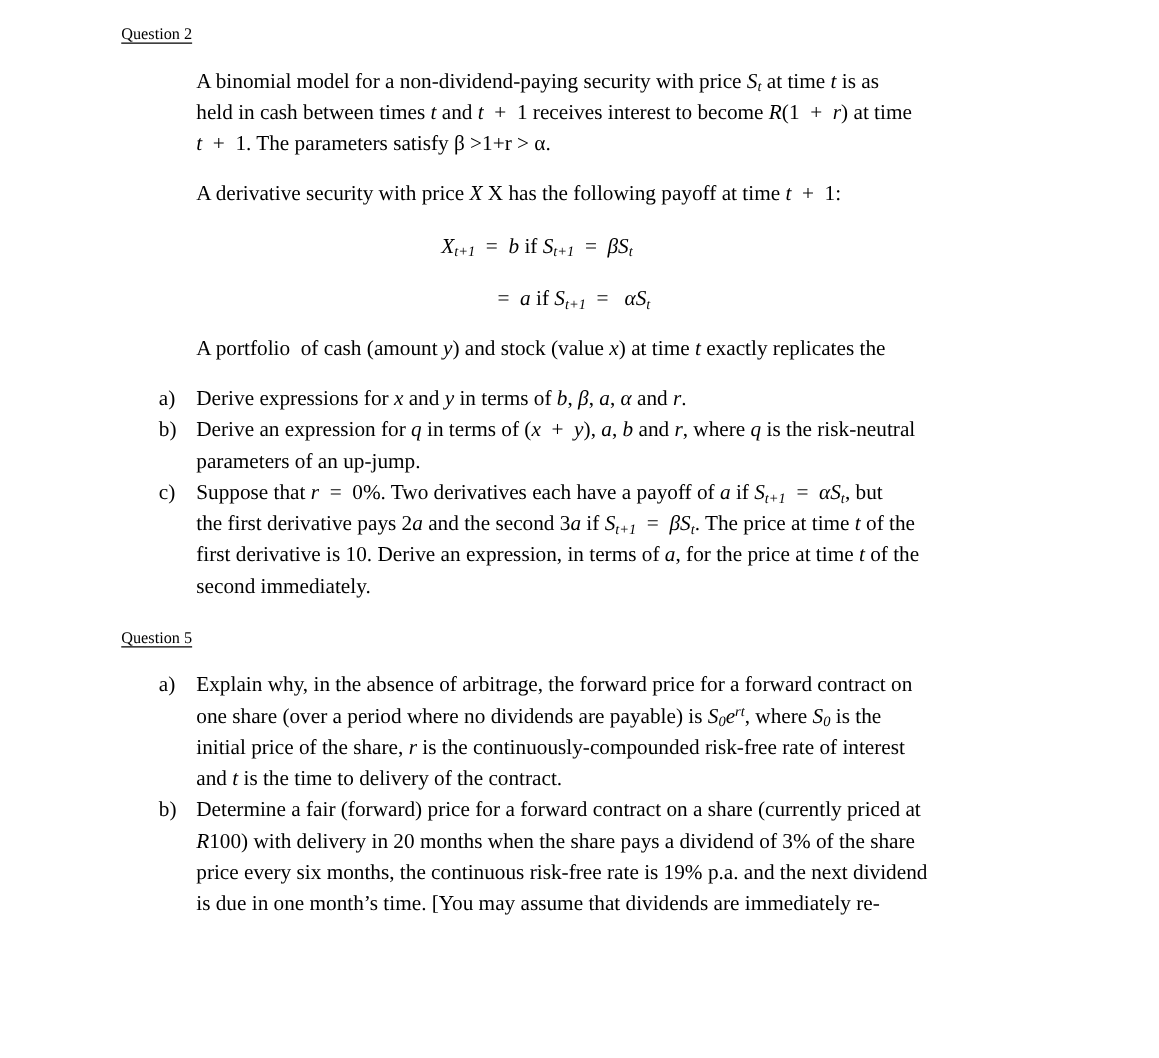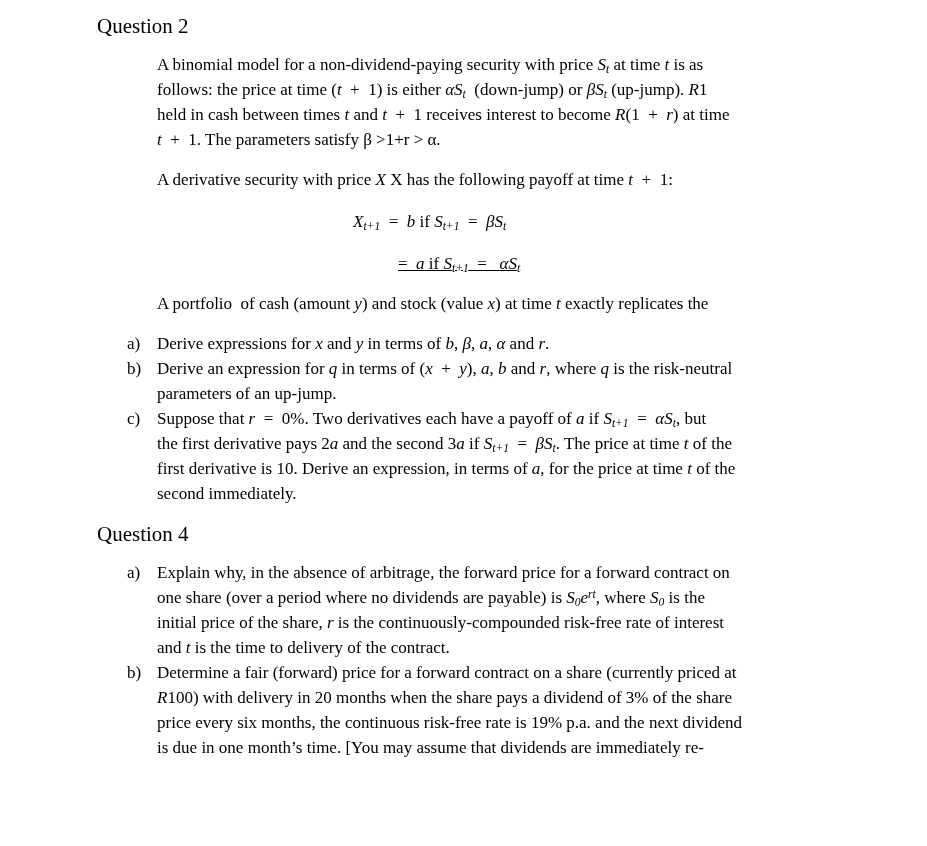--- a/index.html
+++ b/index.html
@@ -7,50 +7,50 @@
   body {
     width: 927px; height: 846px;
     background: #ffffff;
     color: #000000;
     font-family: "Liberation Serif", "DejaVu Serif", serif;
     font-size: 17px;
     overflow: hidden;
   }
   .page { padding: 14px 70px 0 97px; }
   .qheading {
-    font-size: 21px; font-weight: normal;
+    font-size: 13px; font-weight: normal;
     line-height: 25px; margin: 0 0 13px 0;
+    text-decoration: underline;
     text-underline-offset: 3px;
   }
   .para { margin: 0 0 15px 60px; }
   .line { line-height: 25px; white-space: nowrap; }
   .eq { line-height: 25px; margin: 17px 0 15px 0; white-space: nowrap; }
   .eq-1 { margin-left: 256px; }
-  .eq-2 { margin-left: 301px; text-decoration: underline; }
+  .eq-2 { margin-left: 301px; }
   .abc { margin: 0 0 16px 0; }
   .abc-item { display: flex; align-items: flex-start; margin-left: 30px; }
   .abc-label { flex: 0 0 30px; width: 30px; line-height: 25px; }
   .abc-text { flex: 1; min-width: 0; }
   i { font-style: italic; }
   sub, sup { font-size: 68%; line-height: 0; vertical-align: baseline; position: relative; }
   sub { top: 0.25em; }
   sup { top: -0.45em; }
   section { display: block; }
 </style>
 </head>
 <body>
 
 <div class="page">
 
   <section>
     <h2 class="qheading">Question 2</h2>
 
     <div class="para">
         <div class="line">A binomial model for a non-dividend-paying security with price <i>S<sub>t</sub></i> at time <i>t</i> is as</div>
-        <div class="line">follows: the price at time (<i>t</i> + 1) is either <i>αS<sub>t</sub></i>&nbsp; (down-jump) or <i>βS<sub>t</sub></i> (up-jump). <i>R</i>1</div>
         <div class="line">held in cash between times <i>t</i> and <i>t</i> + 1 receives interest to become <i>R</i>(1 + <i>r</i>) at time</div>
         <div class="line"><i>t</i> + 1. The parameters satisfy β &gt;1+r &gt; α.</div>
       </div>
 
     <div class="para">
         <div class="line">A derivative security with price <i>X</i> X has the following payoff at time <i>t</i> + 1:</div>
       </div>
 
     <div class="eq eq-1"><i>X<sub>t+1</sub></i> = <i>b</i> if <i>S<sub>t+1</sub></i> = <i>βS<sub>t</sub></i></div>
     <div class="eq eq-2">= <i>a</i> if <i>S<sub>t+1</sub></i> = &nbsp;<i>αS<sub>t</sub></i></div>
@@ -79,21 +79,21 @@
             <div class="line">Suppose that <i>r</i> = 0%. Two derivatives each have a payoff of <i>a</i> if <i>S<sub>t+1</sub></i> = <i>αS<sub>t</sub></i>, but</div>
             <div class="line">the first derivative pays 2<i>a</i> and the second 3<i>a</i> if <i>S<sub>t+1</sub></i> = <i>βS<sub>t</sub></i>. The price at time <i>t</i> of the</div>
             <div class="line">first derivative is 10. Derive an expression, in terms of <i>a</i>, for the price at time <i>t</i> of the</div>
             <div class="line">second immediately.</div>
           </div>
       </div>
     </div>
   </section>
 
   <section>
-    <h2 class="qheading">Question 4</h2>
+    <h2 class="qheading">Question 5</h2>
 
     <div class="abc">
       <div class="abc-item">
         <span class="abc-label">a)</span>
         <div class="abc-text">
             <div class="line">Explain why, in the absence of arbitrage, the forward price for a forward contract on</div>
             <div class="line">one share (over a period where no dividends are payable) is <i>S<sub>0</sub>e<sup>rt</sup></i>, where <i>S<sub>0</sub></i> is the</div>
             <div class="line">initial price of the share, <i>r</i> is the continuously-compounded risk-free rate of interest</div>
             <div class="line">and <i>t</i> is the time to delivery of the contract.</div>
           </div>

